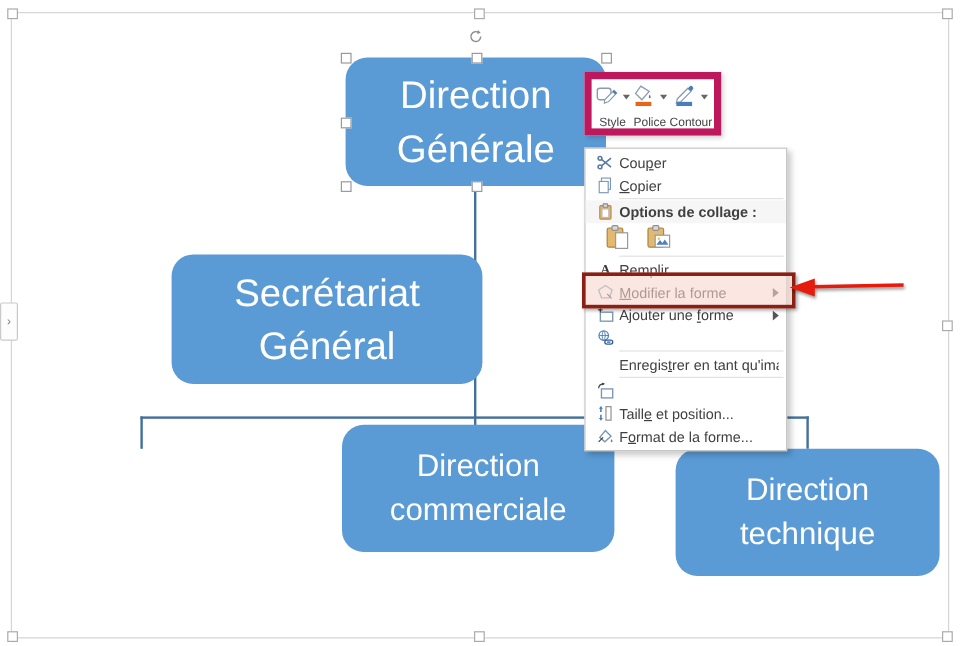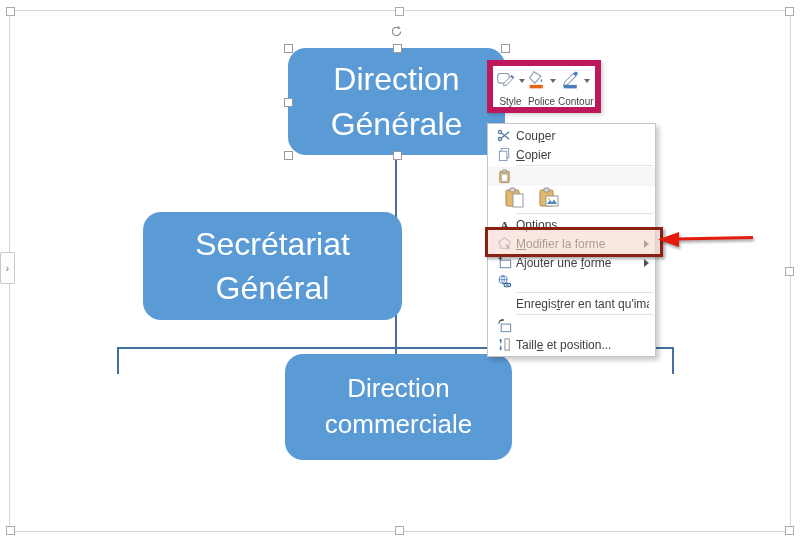--- a/index.html
+++ b/index.html
@@ -89,20 +89,23 @@
 
   <div class="node big" style="left:288px;top:48px;width:217px;height:107px">
       <span>Direction Générale</span>
     </div>
   <div class="node big" style="left:143px;top:212px;width:259px;height:108px">
       <span>Secrétariat Général</span>
     </div>
   <div class="node small" style="left:285px;top:354px;width:227px;height:106px">
       <span>Direction commerciale</span>
     </div>
+  <div class="node small" style="left:563px;top:374px;width:220px;height:106px">
+      <span>Direction technique</span>
+    </div>
 
   <div class="sel-handle" style="left:284px;top:44px"></div>
   <div class="sel-handle" style="left:393px;top:44px"></div>
   <div class="sel-handle" style="left:501px;top:44px"></div>
   <div class="sel-handle" style="left:284px;top:98px"></div>
   <div class="sel-handle" style="left:501px;top:98px"></div>
   <div class="sel-handle" style="left:284px;top:151px"></div>
   <div class="sel-handle" style="left:393px;top:151px"></div>
   <div class="sel-handle" style="left:501px;top:151px"></div>
   <div class="rotate-handle">
@@ -174,20 +177,21 @@
       </div>
       <div class="menu-sep"></div>
       <div class="menu-item header">
         <span class="mi-icon">
           <svg viewBox="0 0 16 16" width="15" height="15">
             <rect x="3" y="2.5" width="10" height="12" rx="1" fill="#deb673" stroke="#b08c4f"></rect>
             <rect x="6" y="1" width="4" height="3" rx=".5" fill="#d9d9d9" stroke="#8a8a8a"></rect>
             <rect x="5" y="5.5" width="6" height="7.5" fill="#fff" stroke="#bbb"></rect>
           </svg>
         </span>
+        <span class="mi-label">Options de collage :</span>
       </div>
       <div class="menu-paste-row">
         <div class="paste-btn">
           <svg viewBox="0 0 22 22" width="22" height="22">
             <rect x="2" y="3" width="13" height="16" rx="1.5" fill="#e2b96f" stroke="#a8863f"></rect>
             <rect x="6" y="1" width="5" height="4" rx="1" fill="#d9d9d9" stroke="#909090"></rect>
             <rect x="9" y="7" width="10" height="13" fill="#fff" stroke="#9a9a9a"></rect>
           </svg>
         </div>
         <div class="paste-btn">
@@ -200,21 +204,21 @@
           </svg>
         </div>
       </div>
       <div class="menu-sep"></div>
       <div class="menu-item" style="background: transparent;">
         <span class="mi-icon">
           <svg viewBox="0 0 16 16" width="15" height="15">
             <text x="8" y="12.5" font-size="12" text-anchor="middle" fill="#3b3b3b" font-weight="bold" font-family="serif">A</text>
           </svg>
         </span>
-        <span class="mi-label">Options...</span>
+        <span class="mi-label">Remplir...</span>
       </div>
       <div class="menu-item">
         <span class="mi-icon">
           <svg viewBox="0 0 16 16" width="15" height="15">
             <path d="M2 6L8 2l6 4-2.5 7h-7z" fill="none" stroke="#7b96b5" stroke-width="1.2"></path>
             <path d="M9.5 9.5l4 4" stroke="#444" stroke-width="1.2"></path>
           </svg>
         </span>
         <span class="mi-label"><u>M</u>odifier la forme</span>
         <span class="mi-sub"></span>
@@ -256,20 +260,30 @@
       </div>
       <div class="menu-item">
         <span class="mi-icon">
           <svg viewBox="0 0 16 16" width="15" height="15">
             <rect x="8.5" y="2" width="4.5" height="12" fill="#fff" stroke="#8a8a8a"></rect>
             <path d="M4 1.5L2.2 3.9h1.1v2.8h1.4V3.9h1.1z" fill="#4a7ebb"></path>
             <path d="M4 14.5l-1.8-2.4h1.1V9.3h1.4v2.8h1.1z" fill="#4a7ebb"></path>
           </svg>
         </span>
         <span class="mi-label">Taill<u>e</u> et position...</span>
+      </div>
+      <div class="menu-item">
+        <span class="mi-icon">
+          <svg viewBox="0 0 16 16" width="15" height="15">
+            <path d="M3 9l5-6 5 5-5.5 5z" fill="none" stroke="#7b96b5" stroke-width="1.2"></path>
+            <path d="M13.5 10.5c1 1.6 1 2.8 0 2.8s-1-1.2 0-2.8" fill="#4a7ebb"></path>
+            <path d="M2 13l4-4" stroke="#444" stroke-width="1.1"></path>
+          </svg>
+        </span>
+        <span class="mi-label">F<u>o</u>rmat de la forme...</span>
       </div>
     </div>
 
   <div class="police-highlight"></div>
   <svg class="anno-arrow" width="105" height="26" viewBox="0 0 105 26">
     <line x1="22" y1="13" x2="98" y2="11.5" stroke="#E41B0D" stroke-width="3"></line>
     <path d="M3 13.5 L24 6 L24 21 Z" fill="#E41B0D"></path>
   </svg>
 
 </div>

